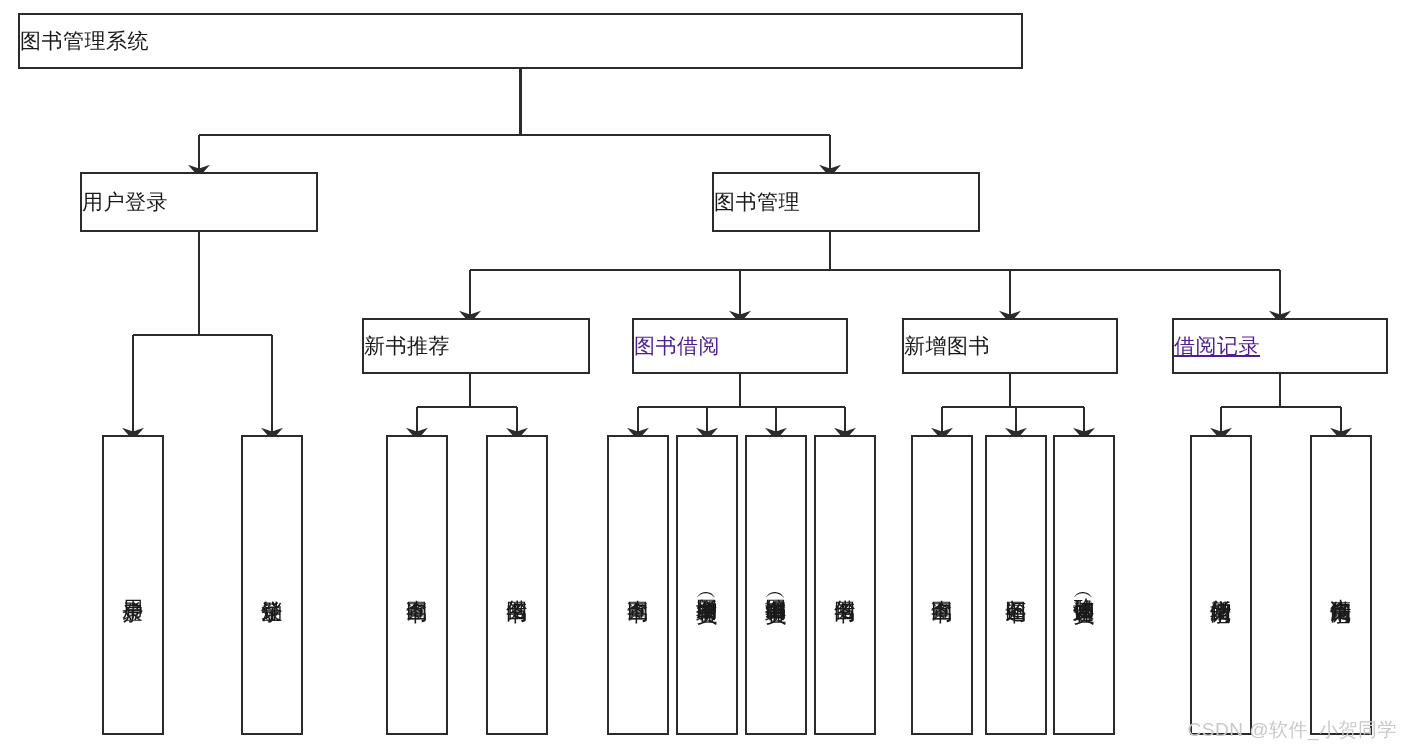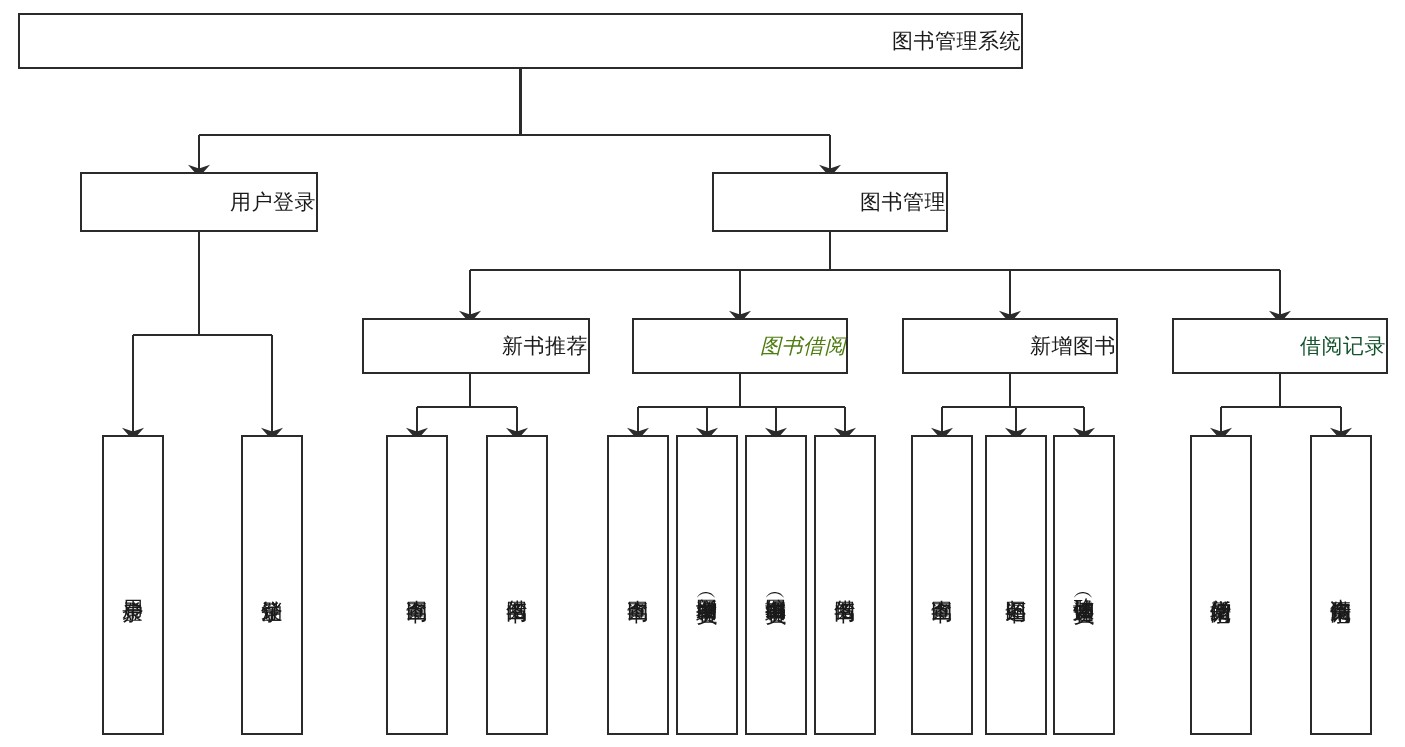--- a/index.html
+++ b/index.html
@@ -20,21 +20,21 @@
     height: 747px;
     background: #ffffff;
   }
   .node-box {
     position: absolute;
     box-sizing: border-box;
     background: #ffffff;
     border: 2px solid #2b2b2b;
     display: flex;
     align-items: center;
-    justify-content: flex-end;
+    justify-content: flex-start;
     overflow: hidden;
   }
   .node-box.level-root,
   .node-box.level-1,
   .node-box.level-2 {
     border-width: 2px;
   }
   .node-label-h {
     font-size: 21px;
     line-height: 1.1;
@@ -124,34 +124,34 @@
         <line x1="1341" y1="407" x2="1341" y2="434" stroke="#2b2b2b" stroke-width="2.4" shape-rendering="crispEdges" marker-end="url(#arrowhead)"></line>
       </g>
   </svg>
   <div id="node-layer">
       <div class="node-box level-root" style="left: 18px; top: 13px; width: 1005px; height: 56px; border-color: rgb(43, 43, 43); background: rgb(255, 255, 255);">
         <span class="node-label-h" style="color: rgb(26, 26, 26);">图书管理系统</span>
       </div>
       <div class="node-box level-1" style="left: 80px; top: 172px; width: 238px; height: 60px; border-color: rgb(43, 43, 43); background: rgb(255, 255, 255);">
         <span class="node-label-h" style="color: rgb(26, 26, 26);">用户登录</span>
       </div>
-      <div class="node-box level-1" style="left: 712px; top: 172px; width: 236px; height: 60px; border-color: rgb(43, 43, 43); background: rgb(255, 255, 255);">
+      <div class="node-box level-1" style="left: 712px; top: 172px; width: 268px; height: 60px; border-color: rgb(43, 43, 43); background: rgb(255, 255, 255);">
         <span class="node-label-h" style="color: rgb(26, 26, 26);">图书管理</span>
       </div>
       <div class="node-box level-2" style="left: 362px; top: 318px; width: 228px; height: 56px; border-color: rgb(43, 43, 43); background: rgb(255, 255, 255);">
         <span class="node-label-h" style="color: rgb(26, 26, 26);">新书推荐</span>
       </div>
       <div class="node-box level-2" style="left: 632px; top: 318px; width: 216px; height: 56px; border-color: rgb(43, 43, 43); background: rgb(255, 255, 255);">
-        <span class="node-label-h" style="color: #4d7c0f; font-style: italic;">图书借阅</span>
+        <span class="node-label-h" style="color: #4c1d95;">图书借阅</span>
       </div>
       <div class="node-box level-2" style="left: 902px; top: 318px; width: 216px; height: 56px; border-color: rgb(43, 43, 43); background: rgb(255, 255, 255);">
         <span class="node-label-h" style="color: rgb(26, 26, 26);">新增图书</span>
       </div>
       <div class="node-box level-2" style="left: 1172px; top: 318px; width: 216px; height: 56px; border-color: rgb(43, 43, 43); background: rgb(255, 255, 255);">
-        <span class="node-label-h" style="color: #14532d;">借阅记录</span>
+        <span class="node-label-h" style="color: #4c1d95; text-decoration: underline;">借阅记录</span>
       </div>
       <div class="node-box leaf" style="left: 102px; top: 435px; width: 62px; height: 300px; border-color: rgb(43, 43, 43); background: rgb(255, 255, 255);">
         <span class="node-label-v" style="color: rgb(26, 26, 26);">用户登录</span>
       </div>
       <div class="node-box leaf" style="left: 241px; top: 435px; width: 62px; height: 300px; border-color: rgb(43, 43, 43); background: rgb(255, 255, 255);">
         <span class="node-label-v" style="color: rgb(26, 26, 26);">注销登录</span>
       </div>
       <div class="node-box leaf" style="left: 386px; top: 435px; width: 62px; height: 300px; border-color: rgb(43, 43, 43); background: rgb(255, 255, 255);">
         <span class="node-label-v" style="color: rgb(26, 26, 26);">查询图书</span>
       </div>
@@ -179,13 +179,14 @@
       <div class="node-box leaf" style="left: 1053px; top: 435px; width: 62px; height: 300px; border-color: rgb(43, 43, 43); background: rgb(255, 255, 255);">
         <span class="node-label-v" style="color: rgb(26, 26, 26);">确认归还（管理员）</span>
       </div>
       <div class="node-box leaf" style="left: 1190px; top: 435px; width: 62px; height: 300px; border-color: rgb(43, 43, 43); background: rgb(255, 255, 255);">
         <span class="node-label-v" style="color: rgb(26, 26, 26);">新增借阅记录</span>
       </div>
       <div class="node-box leaf" style="left: 1310px; top: 435px; width: 62px; height: 300px; border-color: rgb(43, 43, 43); background: rgb(255, 255, 255);">
         <span class="node-label-v" style="color: rgb(26, 26, 26);">查询借阅记录</span>
       </div>
     </div>
+  <div class="watermark">CSDN @软件_小贺同学</div>
 </div>
 
 </body></html>

